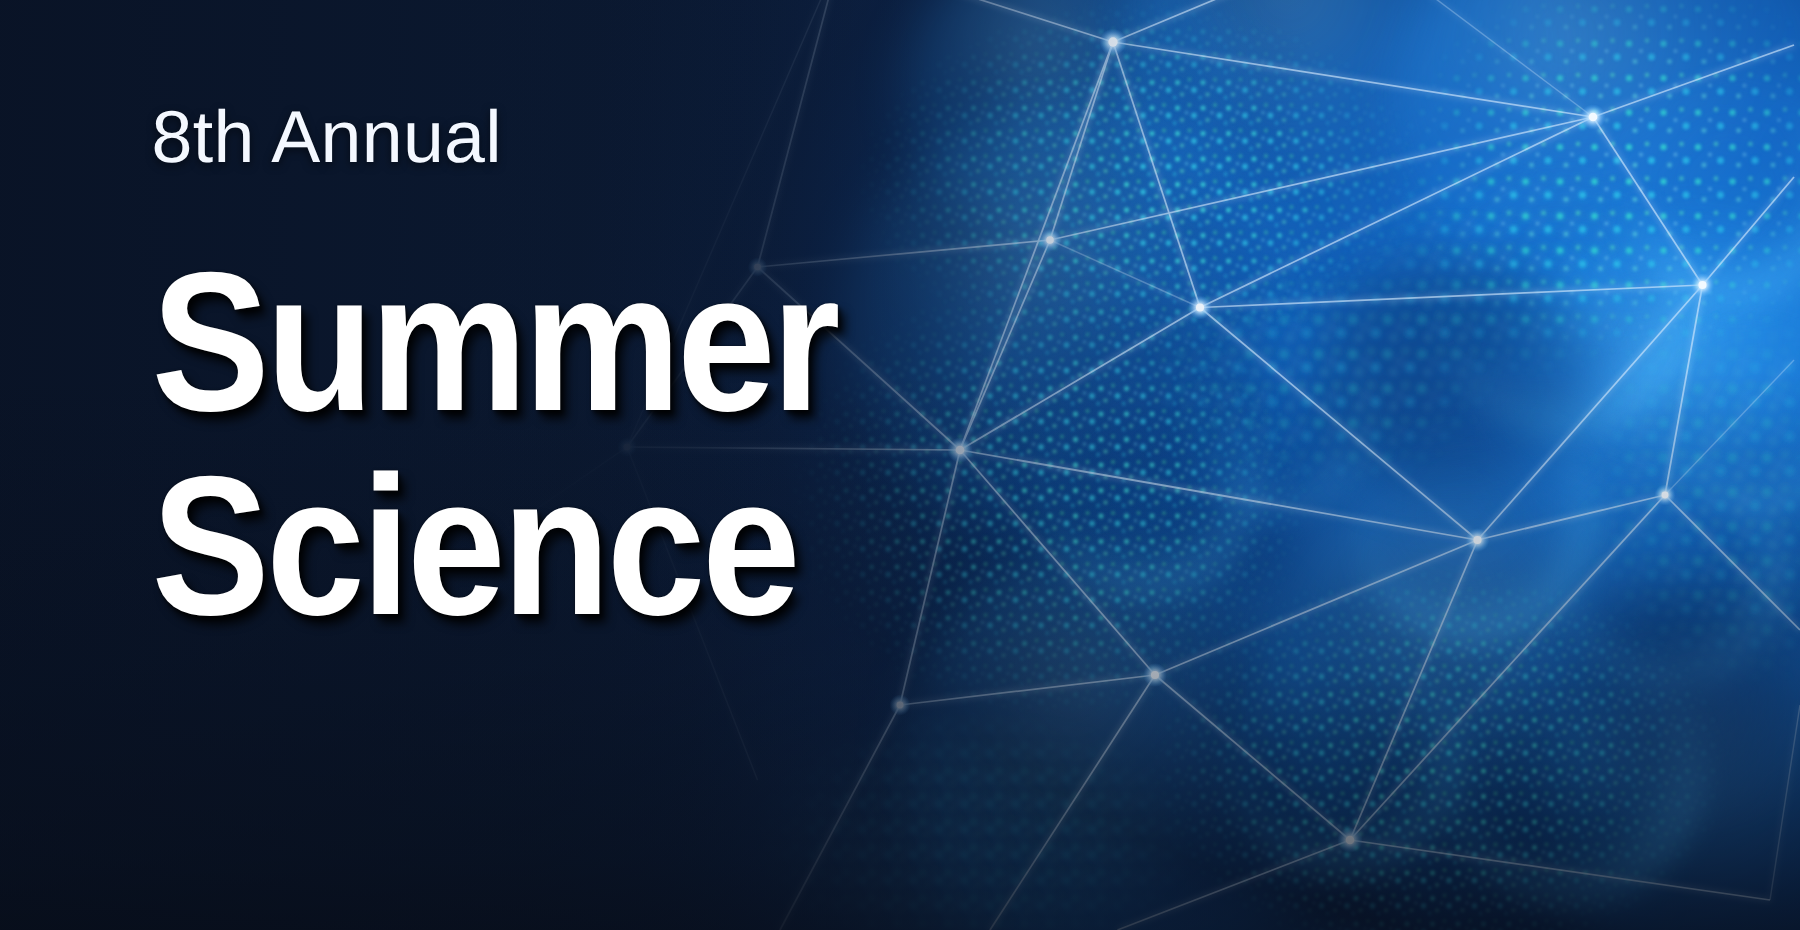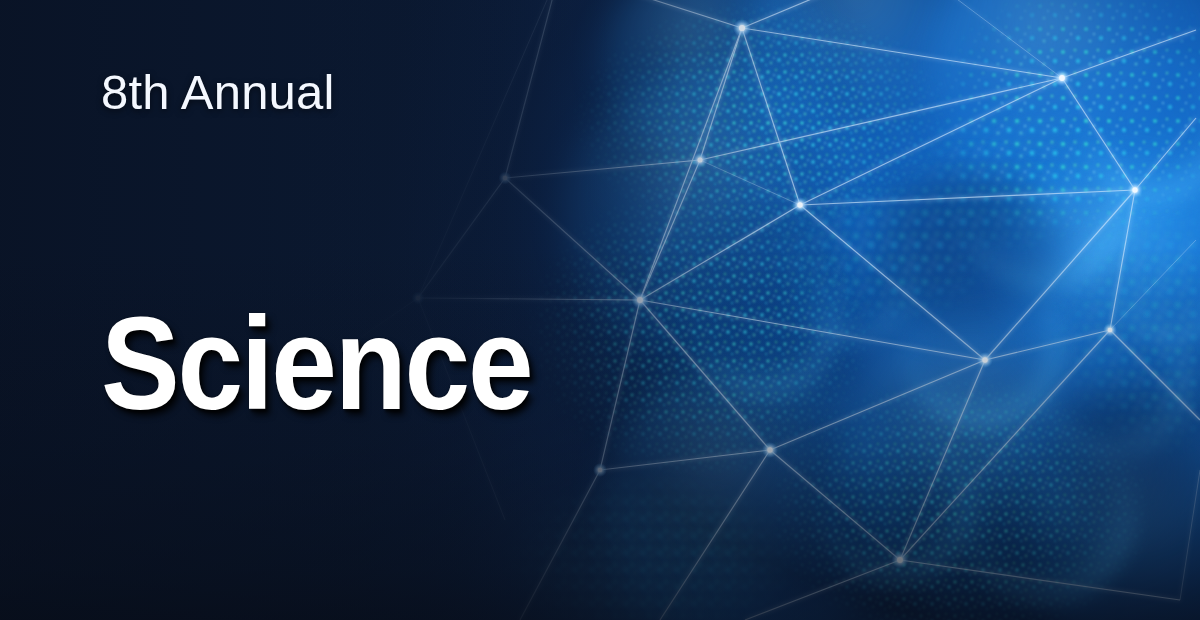--- a/index.html
+++ b/index.html
@@ -343,20 +343,23 @@
     </g>
   </svg>
 
   <div class="bg-left-dark"></div>
   <div class="bg-bottom-dark"></div>
 
   <div class="content">
 
     <div class="eyebrow">8th Annual</div>
 
+    <div class="headline line-1">
+      <span class="sq">Summer</span>
+    </div>
 
     <div class="headline line-2">
       <span class="sq">Science</span>
     </div>
 
 
   </div>
 </div>
 
 </body></html>

